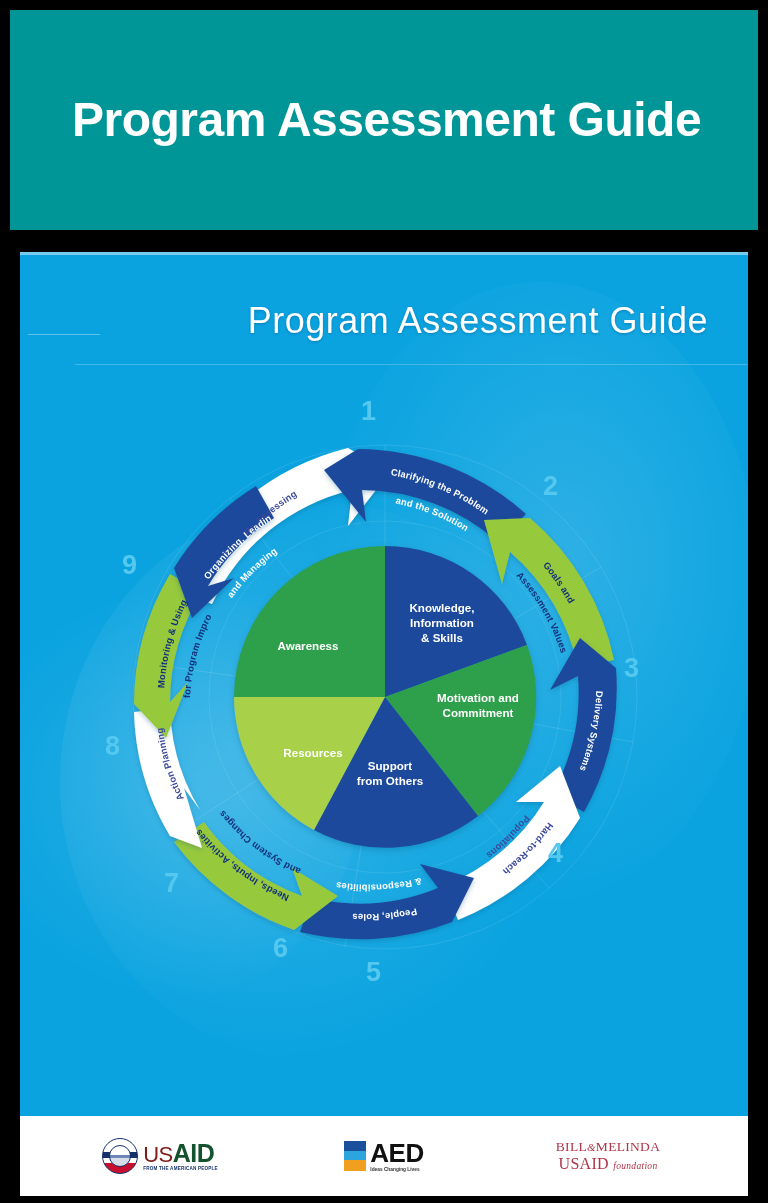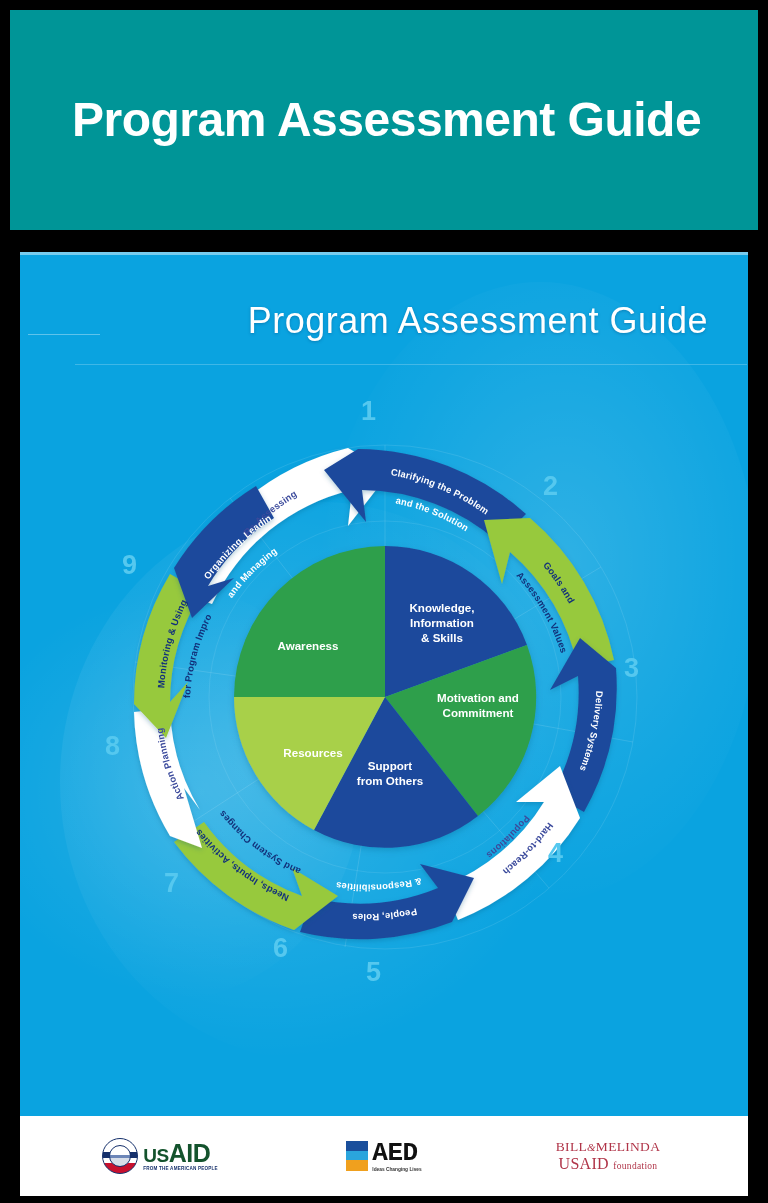--- a/index.html
+++ b/index.html
@@ -167,21 +167,21 @@
     position:relative;
   }
   .usaid-seal:after{
     content:"";position:absolute;left:50%;top:50%;
     transform:translate(-50%,-50%);
     width:20px;height:20px;border-radius:50%;
     border:1.2px solid #15306b;
     background:linear-gradient(to bottom,#ffffff 0 45%, #6d86b8 45% 62%, #d8dee9 62% 100%);
   }
   .usaid-word{line-height:1;}
-  .usaid-us{color:#14532d;font-weight:bold;font-size:19px;letter-spacing:-0.5px;}
+  .usaid-us{color:#7f1d1d;font-weight:normal;font-size:22px;letter-spacing:-0.5px;}
   .usaid-aid{color:#14532d;font-weight:bold;font-size:25px;letter-spacing:-0.5px;}
   .usaid-tag{color:#15306b;font-size:4.6px;font-weight:bold;letter-spacing:0.2px;margin-top:1px;}
 
   
   .a2z{position:relative;width:92px;height:62px;}
   .a2z-arcs{position:absolute;left:12px;top:2px;}
   .a2z-letters{
     position:absolute;left:50%;top:11px;transform:translateX(-50%);
     font-family:"Liberation Serif", serif;
     font-size:30px;font-weight:bold;line-height:1;white-space:nowrap;
@@ -194,32 +194,32 @@
     font-size:4px;color:#2a7f6f;text-align:center;white-space:nowrap;line-height:1.25;font-weight:bold;
   }
 
   
   .aed{display:flex;align-items:center;gap:4px;}
   .aed-mark{
     width:22px;height:30px;
     background:linear-gradient(to bottom,#1a4f9c 0 34%, #2aa5dd 34% 64%, #f0a01e 64% 100%);
   }
   .aed-text{line-height:1;}
-  .aed-name{font-family:Liberation Mono, monospace;font-size:26px;font-weight:bold;color:#111111;letter-spacing:-0.5px;}
+  .aed-name{font-family:Liberation Sans, sans-serif;font-size:26px;font-weight:bold;color:#111111;letter-spacing:-0.5px;}
   .aed-tag{font-size:4.8px;color:#333333;margin-top:2px;font-weight:bold;}
 
   
   .gates{
     text-align:center;color:#b03448;
     font-family:"Liberation Serif", serif;line-height:1.12;
   }
   .gates-l1{font-size:13.5px;font-variant:small-caps;letter-spacing:0.3px;}
   .gates-l2{font-size:16px;font-variant:small-caps;letter-spacing:0.3px;}
   .gates-amp{font-style:italic;font-size:11px;}
-  .gates-found{font-size:9.5px;font-variant:normal;}
+  .gates-found{font-style:italic;font-size:9.5px;font-variant:normal;}
 </style>
 </head>
 <body>
 
 <div id="header-banner">
   <div id="header-title">Program Assessment Guide</div>
 </div>
 
 <div id="poster-panel">
   <div id="panel-topline"></div>

